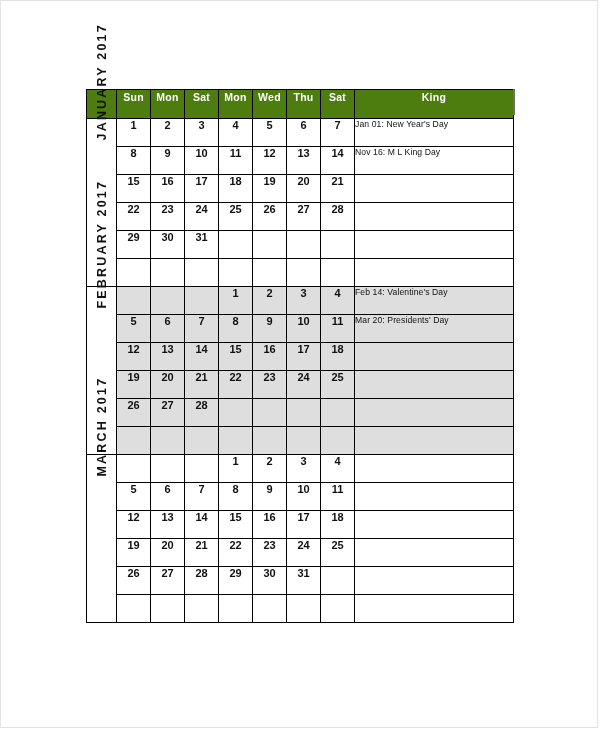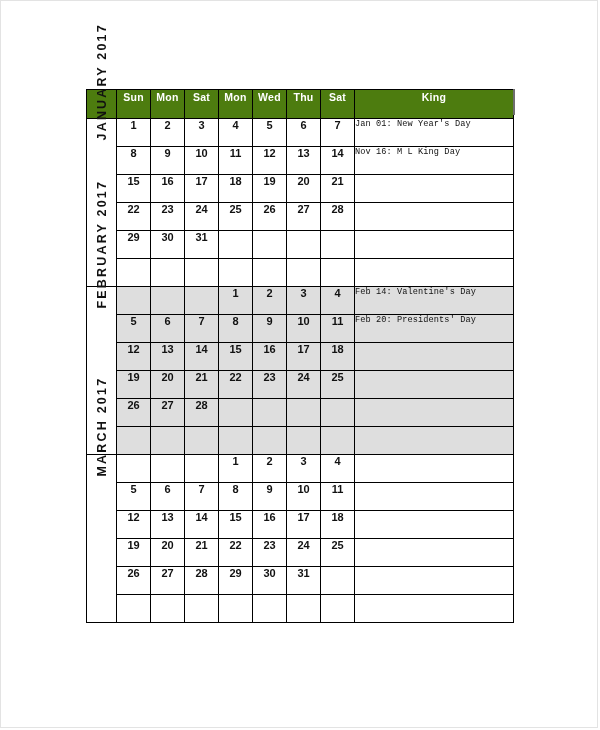--- a/index.html
+++ b/index.html
@@ -114,21 +114,20 @@
     background: #dedede;
   }
   tr.shaded td.monthcell {
     background: #ffffff;
   }
   tr.lastrow td {
     border-bottom: 1.6px solid #000000;
   }
   td.lastcol {
     border-right: 1.6px solid #000000;
-    font-family: Liberation Mono, monospace;
   }
   th.lastcol {
     border-right: 1.6px solid #000000;
   }
   
   .head-overhang {
     position: absolute;
     left: 427px;
     top: 0px;
     width: 2px;
@@ -245,21 +244,21 @@
             <td class="notecell lastcol">Feb 14: Valentine's Day</td>
           </tr>
           <tr class="shaded">
             <td class="daycell">5</td>
             <td class="daycell">6</td>
             <td class="daycell">7</td>
             <td class="daycell">8</td>
             <td class="daycell">9</td>
             <td class="daycell">10</td>
             <td class="daycell">11</td>
-            <td class="notecell lastcol">Feb 20: Presidents' Day</td>
+            <td class="notecell lastcol">Mar 20: Presidents' Day</td>
           </tr>
           <tr class="shaded">
             <td class="daycell">12</td>
             <td class="daycell">13</td>
             <td class="daycell">14</td>
             <td class="daycell">15</td>
             <td class="daycell">16</td>
             <td class="daycell">17</td>
             <td class="daycell">18</td>
             <td class="notecell lastcol"></td>

